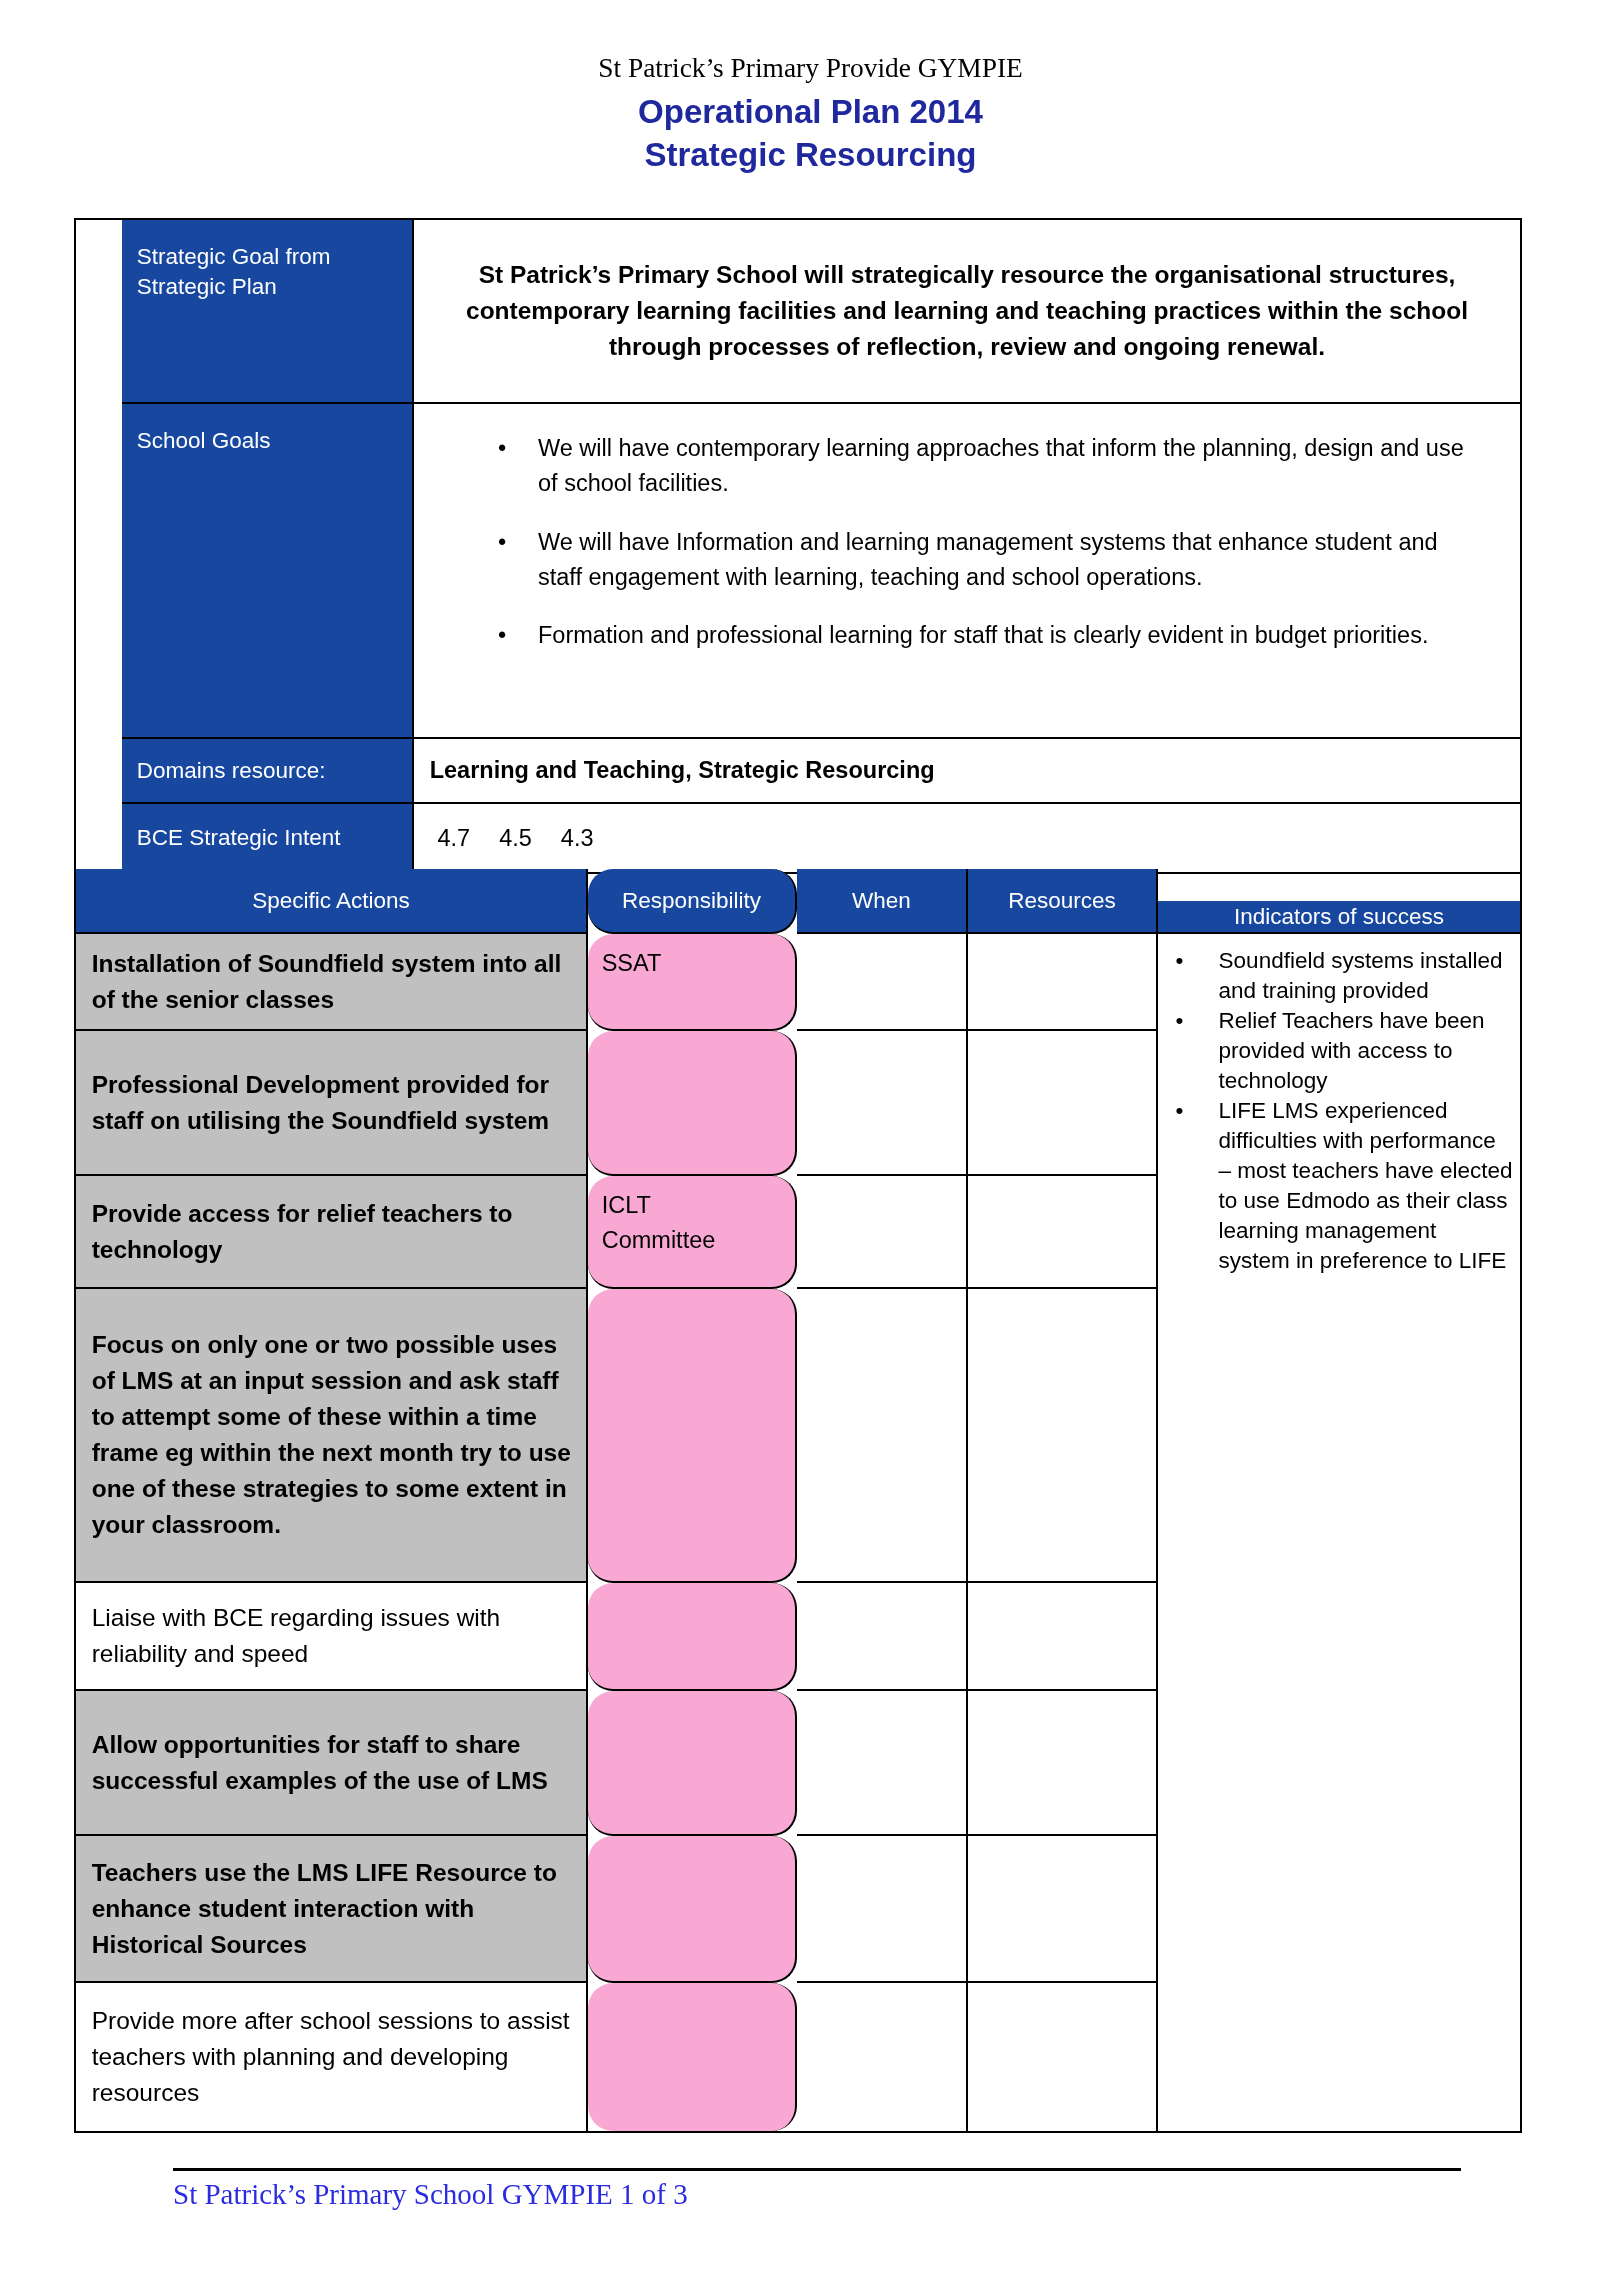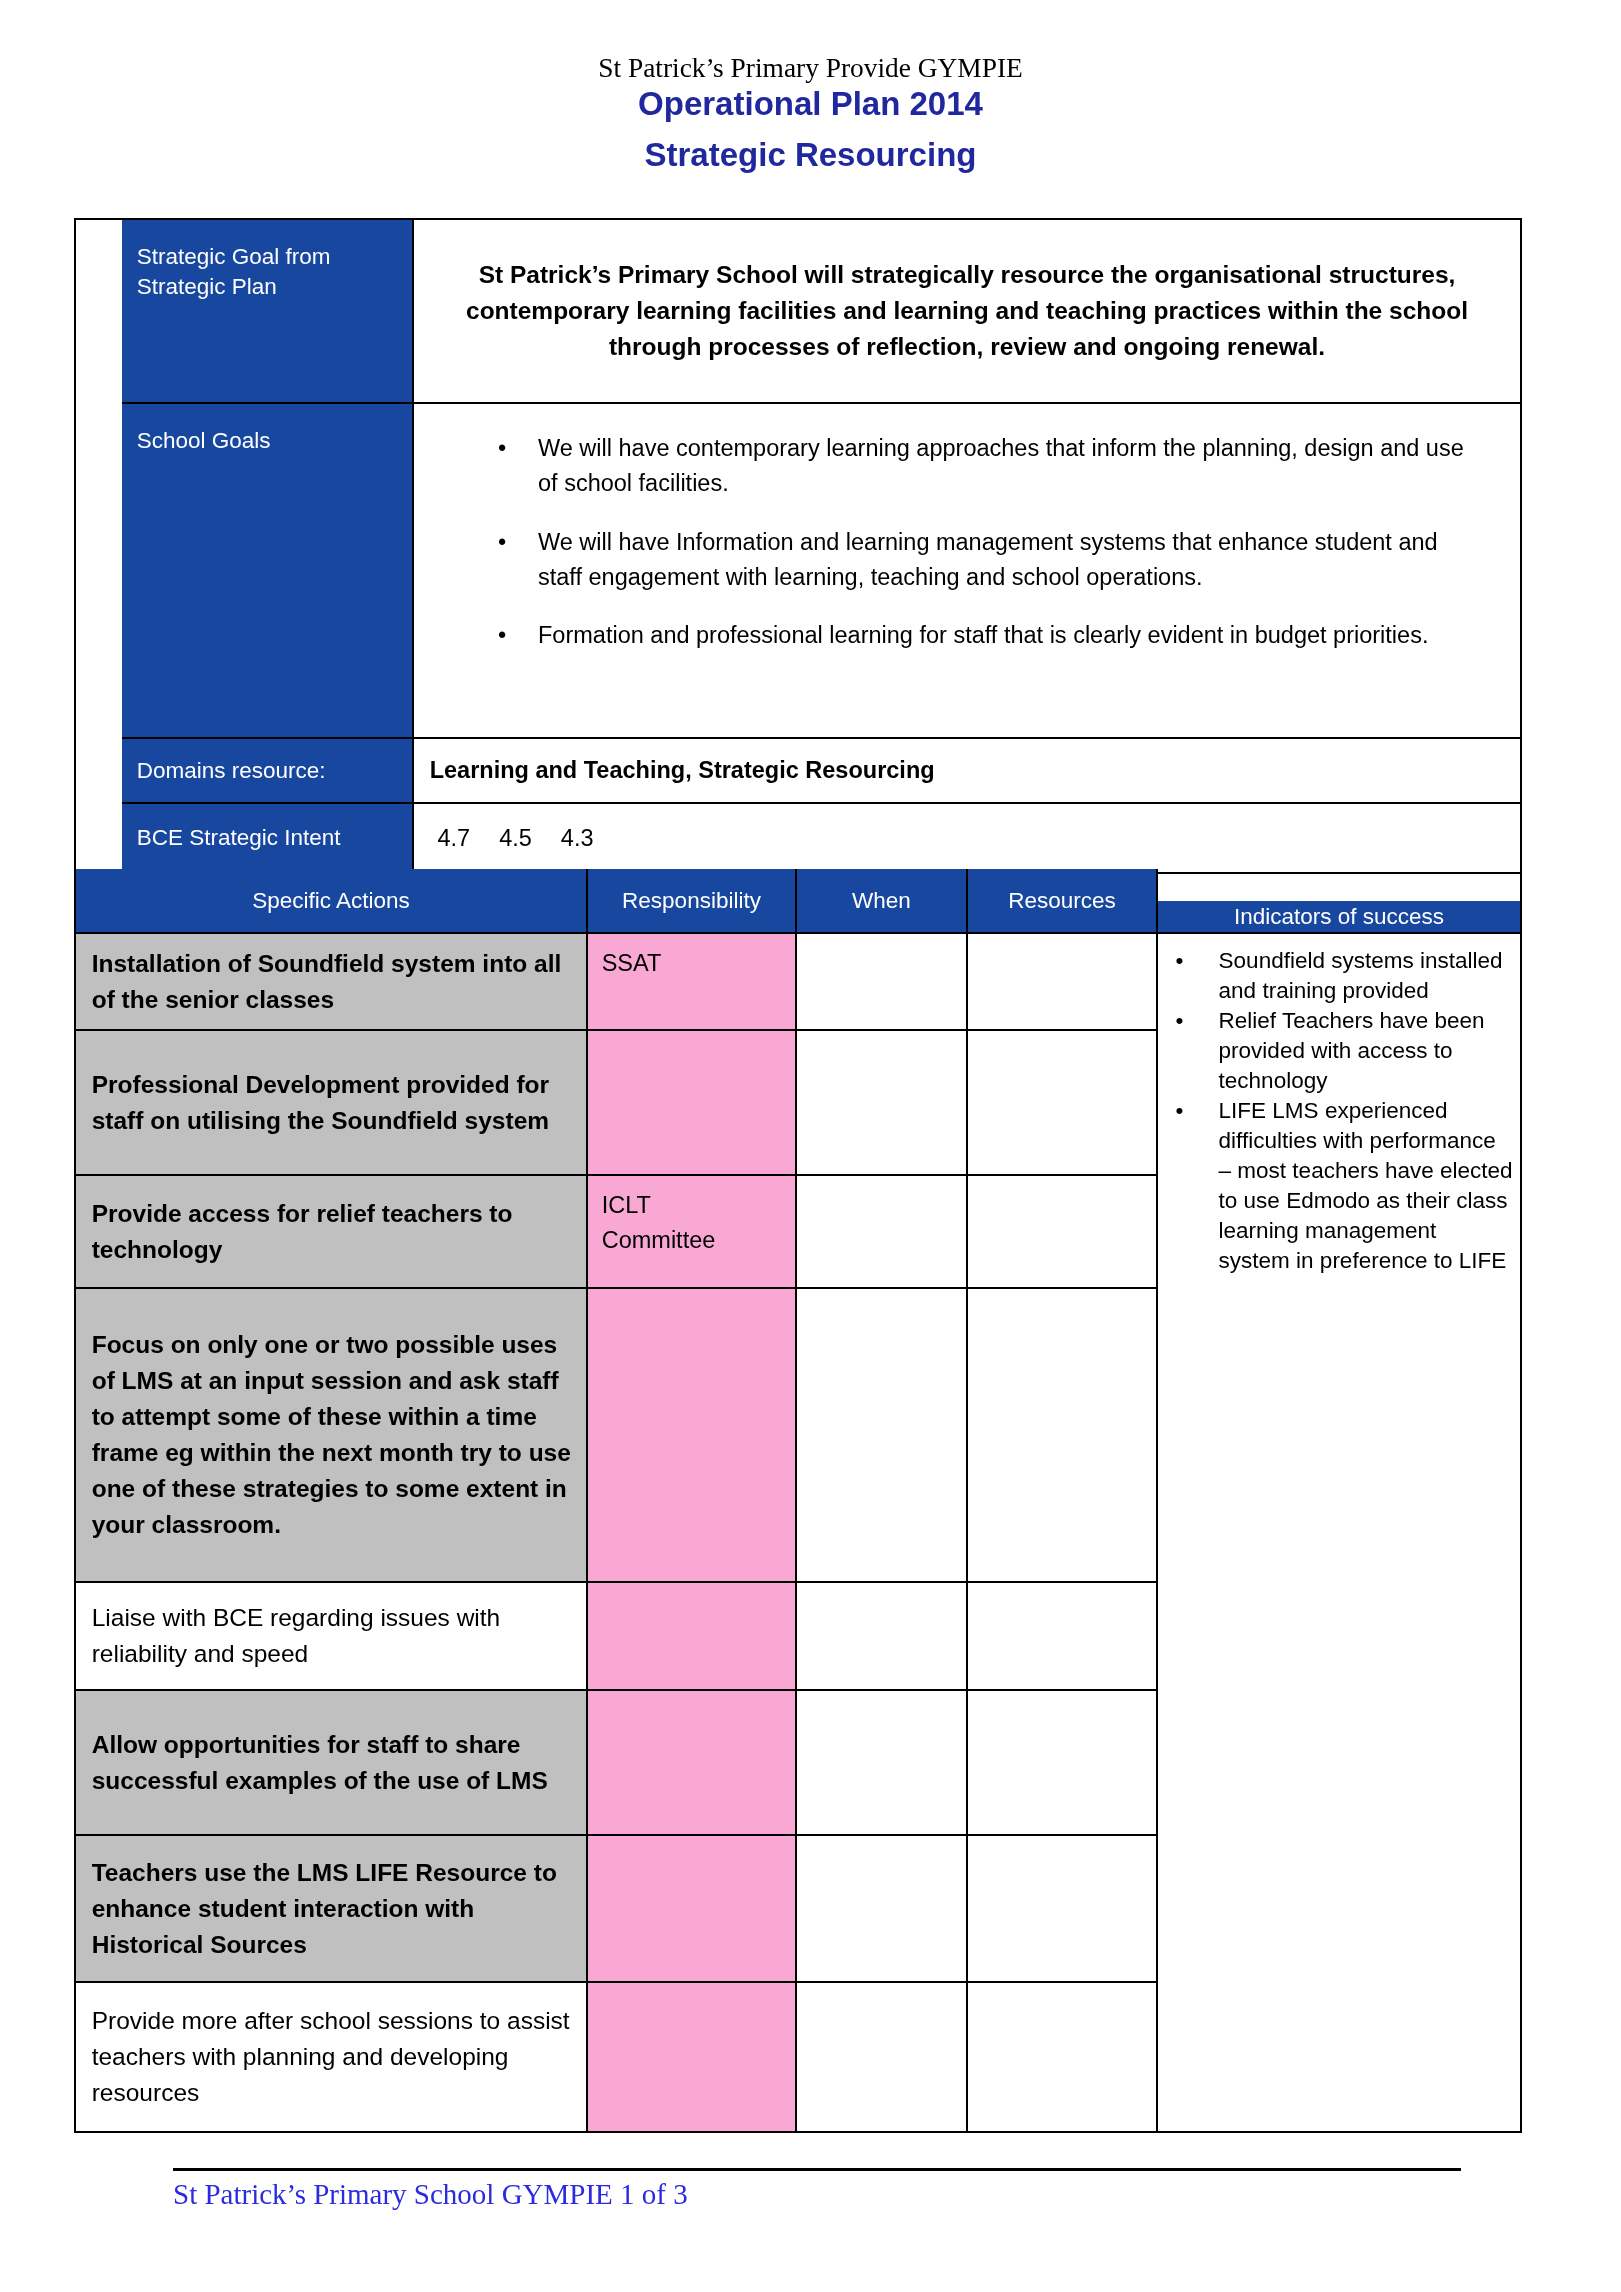--- a/index.html
+++ b/index.html
@@ -5,21 +5,21 @@
   * { margin:0; padding:0; box-sizing:border-box; }
   html,body { background:#fff; }
   .page {
     position:relative; width:1621px; height:2293px; background:#ffffff;
     font-family:"Liberation Sans", sans-serif; color:#000;
     overflow:hidden;
   }
   
   .heading { position:absolute; left:0; width:100%; text-align:center; }
   .h-school { top:53px; font-family:"Liberation Serif", serif; font-size:27.4px; color:#000; }
-  .h-main   { top:85px;  font-size:33px; font-weight:bold; color:var(--title-navy); }
+  .h-main   { top:93px;  font-size:33px; font-weight:bold; color:var(--title-navy); }
   .h-sub    { top:136px; font-size:33px; font-weight:bold; color:var(--title-navy); }
 
   
   .tbl { position:absolute; left:74px; width:1448px; display:grid; border:2.9px solid #000; }
   .tbl > div { border-right:2px solid #000; border-bottom:2px solid #000; }
   .tbl1 { top:218px; grid-template-columns:292px 1fr; grid-template-rows:184px 335px 65px 68px;padding-left:46px; }
   .tbl2 { top:869px; border-top:0;
           grid-template-columns:512px 209px 171px 190px 1fr;
           grid-template-rows:65px 97px 145px 113px 294px 108px 145px 147px 148px; }
 
@@ -37,21 +37,21 @@
   .gb { display:flex; padding-left:84px; margin-bottom:23.5px; font-size:23.5px; line-height:35px; }
   .gb .dot { width:40px; flex:none; }
   .gb .t { max-width:926px; }
   .domains { display:flex; align-items:center; padding-left:15.7px; font-weight:bold; font-size:23.5px; }
   .bce { display:flex; align-items:center; padding-left:23.5px; gap:29px; font-size:23.5px; }
   .tbl1 .r4 { border-bottom:0 !important; }
 
   
   .hdr { background:var(--table-blue); color:#fff; font-size:22.5px;
          display:flex; align-items:center; justify-content:center; grid-row:1; }
-  .col1{grid-column:1;} .col2{grid-column:2;} .col3{grid-column:3;} .col4{grid-column:4;} .col5{grid-column:5; border-right:0 !important;margin-top:32px;}
+  .col1{grid-column:1;} .col2{grid-column:2;border-radius:25px;} .col3{grid-column:3;} .col4{grid-column:4;} .col5{grid-column:5; border-right:0 !important;margin-top:32px;}
   .ar1{grid-row:2;} .ar2{grid-row:3;} .ar3{grid-row:4;} .ar4{grid-row:5;}
   .ar5{grid-row:6;} .ar6{grid-row:7;} .ar7{grid-row:8;} .ar8{grid-row:9;}
   .tbl2 .ar8 { border-bottom:0 !important; }
   .act { display:flex; align-items:center; padding:7.8px 13.7px 7.8px 15.7px; font-size:24.5px; line-height:36px; background:#fff; }
   .act.em { background:var(--row-gray); font-weight:bold; }
   .resp { padding:11.8px 57px 0 13.7px; font-size:23.5px; line-height:35px; background:#f9a8d4; }
   .blank { background:#fff; }
   .ind { grid-column:5; grid-row:2 / span 8; border-right:0 !important; border-bottom:0 !important;
          padding:11.8px 5.9px 0 17.6px; font-size:22.5px; line-height:30px; background:#fff; }
   .ib { display:flex; }

